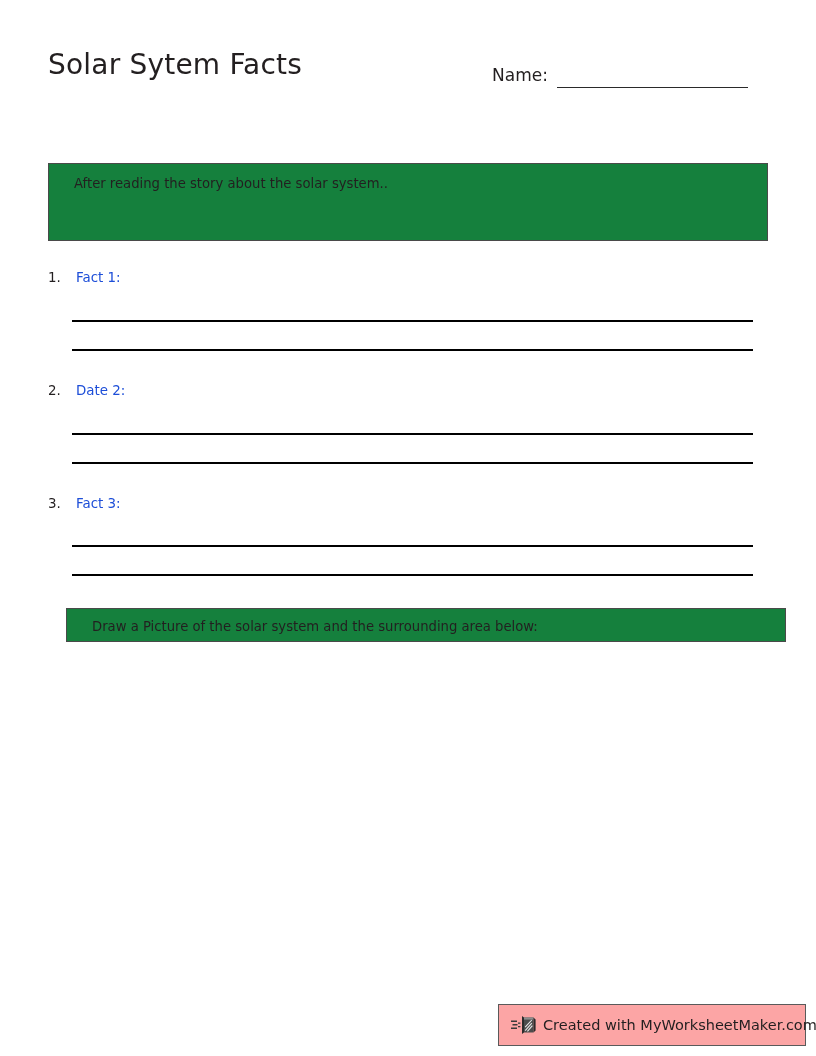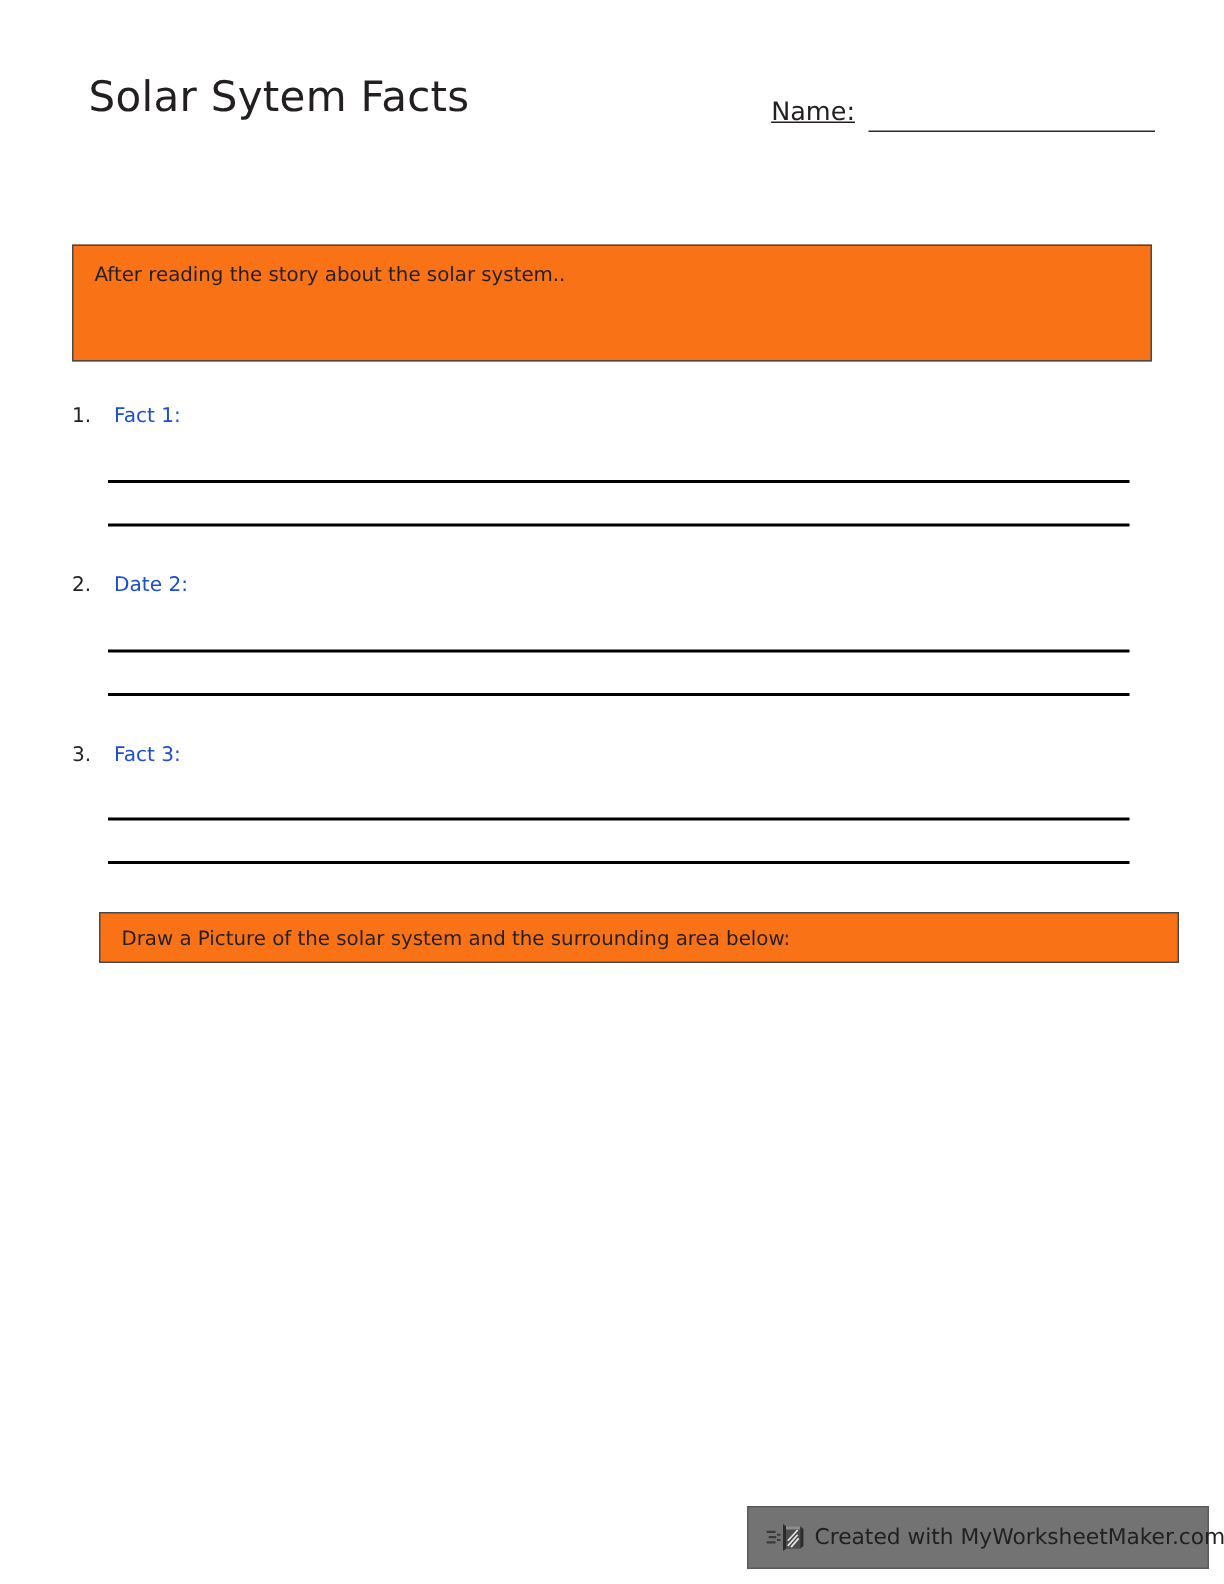--- a/index.html
+++ b/index.html
@@ -12,63 +12,62 @@
     height: 1056px;
     position: relative;
     font-family: "DejaVu Sans", "Liberation Sans", sans-serif;
     color: #231f20;
     overflow: hidden;
   }
 
   
   .page-title {
     position: absolute;
-    left: 59px;
+    left: 48px;
     top: 48px;
     font-size: 28px;
     font-weight: 400;
     letter-spacing: 0.2px;
     color: #231f20;
     line-height: 1.2;
     white-space: nowrap;
   }
 
   .name-date-block {
     position: absolute;
     left: 470px;
     top: 50px;
     width: 300px;
   }
   .field-row {
     display: flex;
     align-items: flex-end;
-    justify-content: flex-end;
+    justify-content: center;
     height: 38px;
-    text-decoration: underline;
   }
   .field-label {
     font-size: 17px;
     color: #231f20;
     padding-right: 9px;
     padding-bottom: 3px;
     white-space: nowrap;
   }
   .field-rule {
     width: 191px;
     border-bottom: 1.4px solid #2a2a2a;
     height: 22px;
   }
 
   
   .panel {
     position: absolute;
     box-sizing: border-box;
     border: 1.3px solid #4a4a4a;
-    background: #f97316;
-    padding: 10px 12px 10px 14px;
+    background: #15803d;
+    padding: 10px 12px 10px 25px;
   }
   .panel-line {
     font-size: 13.2px;
     line-height: 20px;
     color: #231f20;
     white-space: nowrap;
   }
 
   #instructions-panel {
     left: 48px;
@@ -117,21 +116,21 @@
 
   
   #footer-badge {
     position: absolute;
     left: 498px;
     top: 1004px;
     width: 308px;
     height: 42px;
     box-sizing: border-box;
     border: 1.2px solid #5a5a5a;
-    background: #737373;
+    background: #fca5a5;
     display: flex;
     align-items: center;
     padding-left: 12px;
   }
   #footer-badge .badge-icon {
     width: 26px;
     height: 24px;
     flex: 0 0 26px;
     margin-right: 6px;
     display: block;

